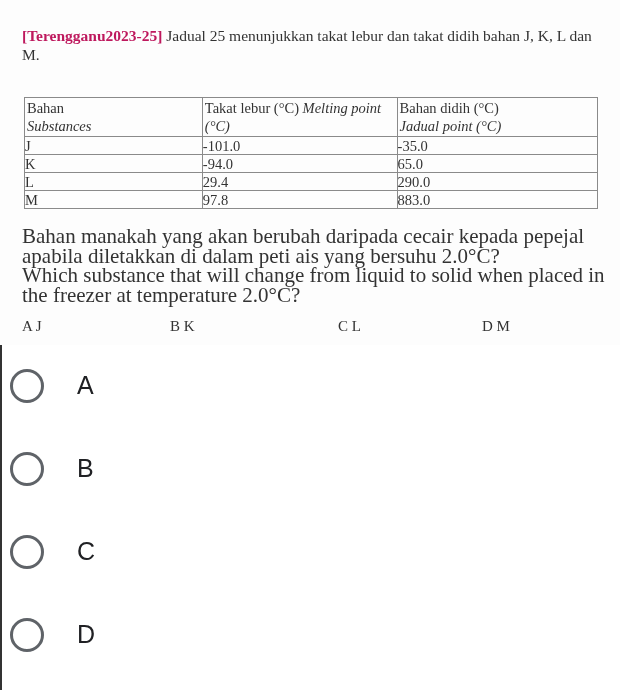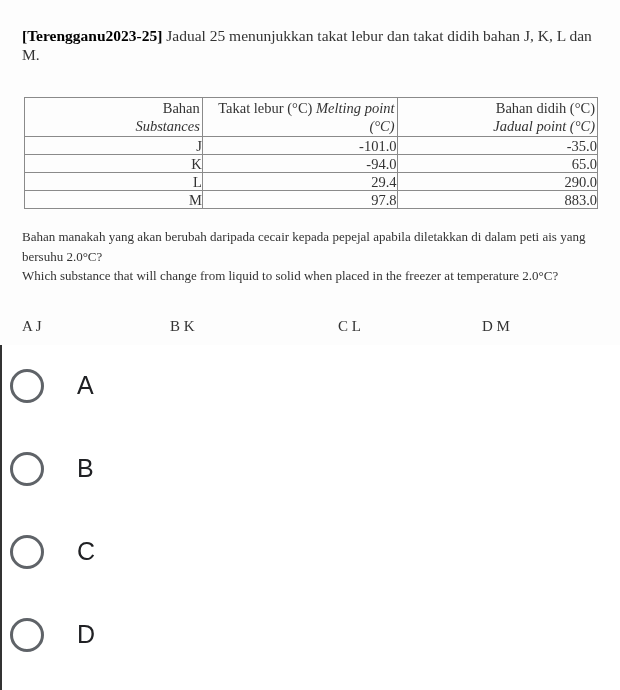--- a/index.html
+++ b/index.html
@@ -8,36 +8,36 @@
     font-family: "DejaVu Serif", "Liberation Serif", serif; color: #2a2a2a;
   }
   .left-border { position: absolute; left: 0; top: 0; width: 2px; height: 690px; background: #333; }
   .question-image {
     position: absolute; left: 0; top: 0; width: 620px; height: 345px; background: #fdfdfd;
   }
   .intro {
     position: absolute; left: 22px; top: 26px; width: 590px;
     font-family: "Liberation Serif", serif; font-size: 15.5px; line-height: 19px; color: #333;
   }
-  .intro b { color: #000000; font-family: Liberation Serif, serif; }
+  .intro b { color: #be185d; font-family: Liberation Serif, serif; }
   .intro .en { font-style: italic; }
   table.data {
     position: absolute; left: 24px; top: 97px; width: 574px;
     border-collapse: collapse; font-family: "Liberation Serif", serif; font-size: 14.5px; color: #333;
   }
   table.data th, table.data td {
-    border: 1px solid #8a8a8a; text-align: right; padding: 0; line-height: 16px; font-weight: normal;
+    border: 1px solid #8a8a8a; text-align: left; padding: 0; line-height: 16px; font-weight: normal;
   }
   table.data th { padding: 1px 2px; line-height: 18px; }
   table.data th .en { font-style: italic; }
   table.data td { height: 17px; }
   .col1 { width: 176px; } .col2 { width: 194px; margin-top: 24px; } .col3 { width: 200px; }
   .question {
     position: absolute; left: 22px; top: 227px; width: 590px;
-    font-family: "Liberation Serif", serif; font-size: 13px; line-height: 19.5px; color: #333;
+    font-family: "Liberation Serif", serif; font-size: 21px; line-height: 19.5px; color: #333;
   }
   .choices-row {
     position: absolute; top: 318px; left: 0; width: 620px;
     font-family: "Liberation Serif", serif; font-size: 15px; color: #333;
   }
   .choices-row span { position: absolute; }
   .radio-option { position: absolute; left: 10px; height: 40px; width: 300px; cursor: pointer; }
   .radio-circle {
     position: absolute; left: 0; top: 0; width: 34px; height: 34px; border-radius: 50%;
     border: 3.5px solid #5f6368; box-sizing: border-box;

